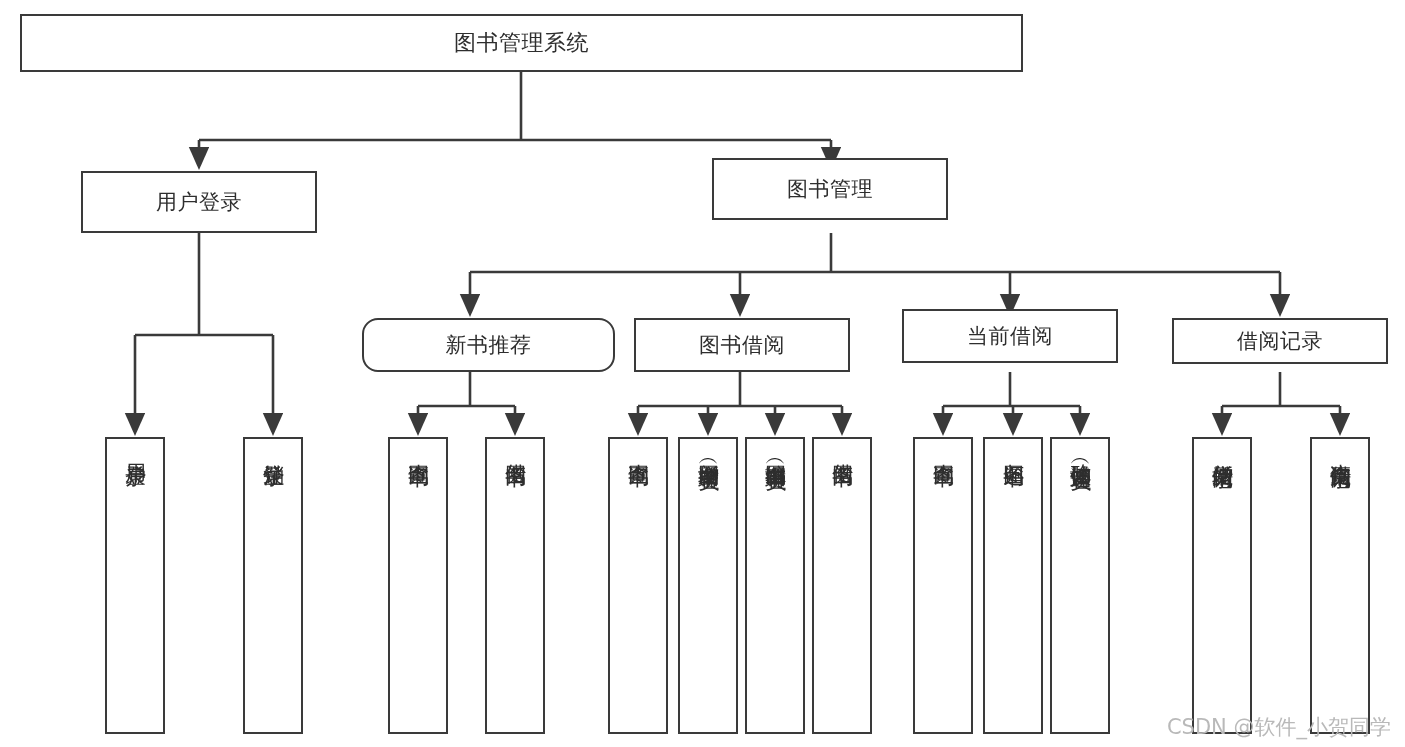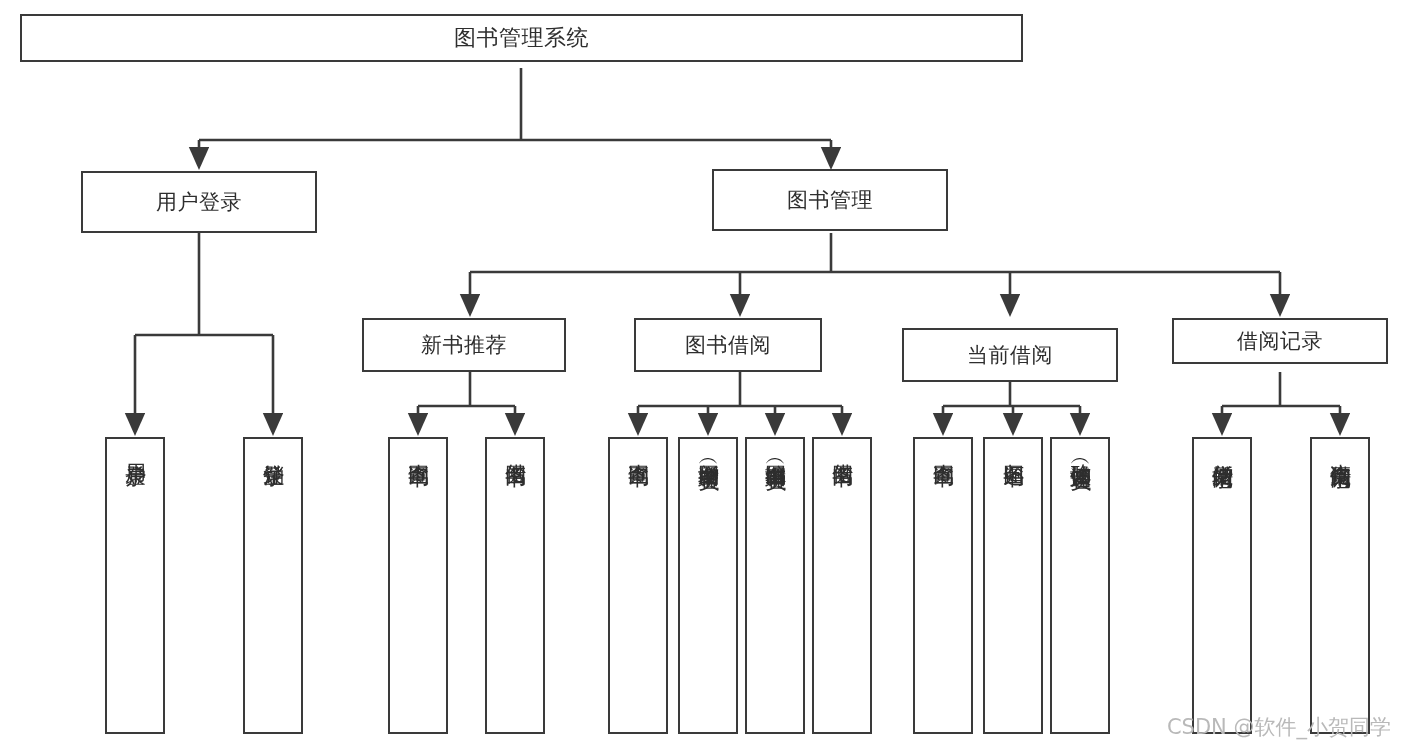--- a/index.html
+++ b/index.html
@@ -120,38 +120,38 @@
       <path d="M1013,406 L1013,432" marker-end="url(#arrowhead)"></path>
       <path d="M1080,406 L1080,432" marker-end="url(#arrowhead)"></path>
 
       <path d="M1280,372 L1280,406"></path>
       <path d="M1222,406 L1340,406"></path>
       <path d="M1222,406 L1222,432" marker-end="url(#arrowhead)"></path>
       <path d="M1340,406 L1340,432" marker-end="url(#arrowhead)"></path>
     </g>
   </svg>
 
-  <div class="node root" style="left: 20px; top: 14px; width: 1003px; height: 48px; border-color: rgb(58, 58, 58); background: rgb(255, 255, 255);">
+  <div class="node root" style="left: 20px; top: 14px; width: 1003px; height: 58px; border-color: rgb(58, 58, 58); background: rgb(255, 255, 255);">
     <span class="node-label" style="color: rgb(46, 46, 46);">图书管理系统</span>
   </div>
 
   <div class="node" style="left: 81px; top: 171px; width: 236px; height: 62px; border-color: rgb(58, 58, 58); background: rgb(255, 255, 255);">
     <span class="node-label" style="color: rgb(46, 46, 46);">用户登录</span>
   </div>
-  <div class="node" style="left: 712px; top: 169px; width: 236px; height: 62px; border-color: rgb(58, 58, 58); background: rgb(255, 255, 255);">
+  <div class="node" style="left: 712px; top: 158px; width: 236px; height: 62px; border-color: rgb(58, 58, 58); background: rgb(255, 255, 255);">
     <span class="node-label" style="color: rgb(46, 46, 46);">图书管理</span>
   </div>
 
-  <div class="node" style="left: 362px; top: 318px; width: 204px; height: 54px; border-color: rgb(58, 58, 58); background: rgb(255, 255, 255);">
+  <div class="node" style="left: 362px; top: 318px; width: 253px; height: 54px; border-color: rgb(58, 58, 58); background: rgb(255, 255, 255); border-radius: 16px;">
     <span class="node-label" style="color: rgb(46, 46, 46);">新书推荐</span>
   </div>
-  <div class="node" style="left: 634px; top: 318px; width: 188px; height: 54px; border-color: rgb(58, 58, 58); background: rgb(255, 255, 255);">
+  <div class="node" style="left: 634px; top: 318px; width: 216px; height: 54px; border-color: rgb(58, 58, 58); background: rgb(255, 255, 255);">
     <span class="node-label" style="color: rgb(46, 46, 46);">图书借阅</span>
   </div>
-  <div class="node" style="left: 902px; top: 328px; width: 216px; height: 54px; border-color: rgb(58, 58, 58); background: rgb(255, 255, 255);">
+  <div class="node" style="left: 902px; top: 309px; width: 216px; height: 54px; border-color: rgb(58, 58, 58); background: rgb(255, 255, 255);">
     <span class="node-label" style="color: rgb(46, 46, 46);">当前借阅</span>
   </div>
   <div class="node" style="left: 1172px; top: 318px; width: 216px; height: 46px; border-color: rgb(58, 58, 58); background: rgb(255, 255, 255);">
     <span class="node-label" style="color: rgb(46, 46, 46);">借阅记录</span>
   </div>
 
   <div class="node leaf" style="left: 105px; top: 437px; width: 60px; height: 297px; border-color: rgb(58, 58, 58); background: rgb(255, 255, 255);">
     <span class="node-label" style="color: rgb(46, 46, 46);">用户登录</span>
   </div>
   <div class="node leaf" style="left: 243px; top: 437px; width: 60px; height: 297px; border-color: rgb(58, 58, 58); background: rgb(255, 255, 255);">

